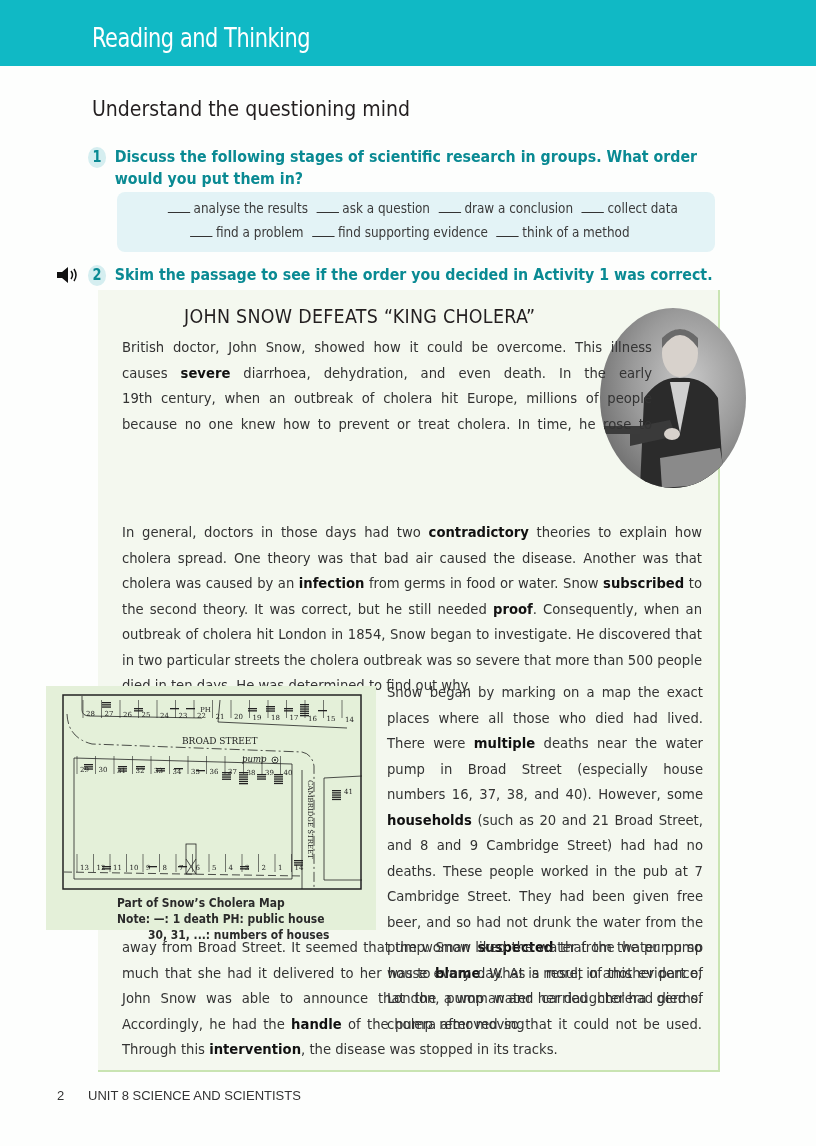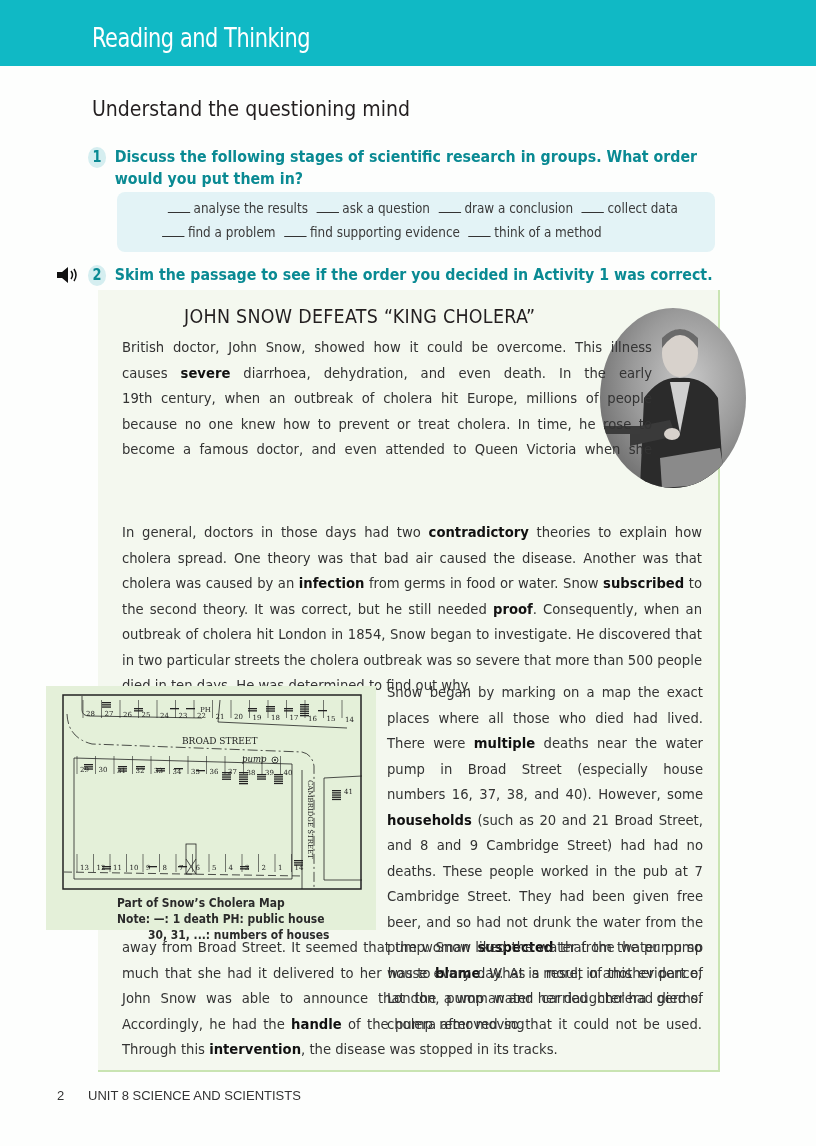--- a/index.html
+++ b/index.html
@@ -43,21 +43,21 @@
   }
   .stages-box {
     position: absolute; left: 117px; top: 192px; width: 598px; height: 60px;
     background: #e3f3f6; border-radius: 8px;
   }
   .stages-row {
     position: absolute; left: 0; width: 100%; text-align: left;
     font-size: 14px; color: #3a3a3a; white-space: nowrap;
   }
   .stages-row.r1 { top: 8px; }
-  .stages-row.r2 { top: 32px; }
+  .stages-row.r2 { top: 32px; margin-left: 28px; }
   .stages-inner { display: inline-block; transform: scaleX(0.86); }
   .blank { display: inline-block; width: 26px; border-bottom: 1px solid #333; margin: 0 4px 0 10px; height: 12px; }
 
   .passage {
     position: absolute; left: 98px; top: 290px; width: 620px; height: 780px;
     background: #f4f8ef; border-right: 2px solid #c9e4b2; border-bottom: 2px solid #c9e4b2;
   }
   .passage-title {
     position: absolute; left: 184px; top: 305px;
     font-family: "DejaVu Sans", sans-serif; font-size: 19px; color: #231f20;
@@ -141,21 +141,20 @@
     <path d="M60 150 L120 140 L126 175 L62 180 Z" fill="#8a8a8a"></path>
     <rect x="0" y="118" width="40" height="8" fill="#3b3b3b"></rect>
   </svg>
 </div>
 
 <div class="para p1" id="p1">
     <span class="line just">British doctor, John Snow, showed how it could be overcome. This illness</span>
     <span class="line just">causes <b>severe</b> diarrhoea, dehydration, and even death. In the early</span>
     <span class="line just">19th century, when an outbreak of cholera hit Europe, millions of people</span>
     <span class="line just">because no one knew how to prevent or treat cholera. In time, he rose to</span>
-    <span class="line just">become a famous doctor, and even attended to Queen Victoria when she</span>
   </div>
 
 <div class="para p2">
   <p><span>In general, doctors in those days had two </span><b>contradictory</b><span> theories to explain how cholera spread. One theory was that bad air caused the disease. Another was that cholera was caused by an </span><b>infection</b><span> from germs in food or water. Snow </span><b>subscribed</b><span> to the second theory. It was correct, but he still needed </span><b>proof</b><span>. Consequently, when an outbreak of cholera hit London in 1854, Snow began to investigate. He discovered that in two particular streets the cholera outbreak was so severe that more than 500 people died in ten days. He was determined to find out why.</span></p>
 </div>
 
 <div class="map-panel"></div>
 <svg class="map-svg" id="map-svg" width="300" height="196" viewBox="0 0 300 196">
   <rect x="1" y="1" width="298" height="194" fill="none" stroke="#222" stroke-width="1.5"></rect>
 

